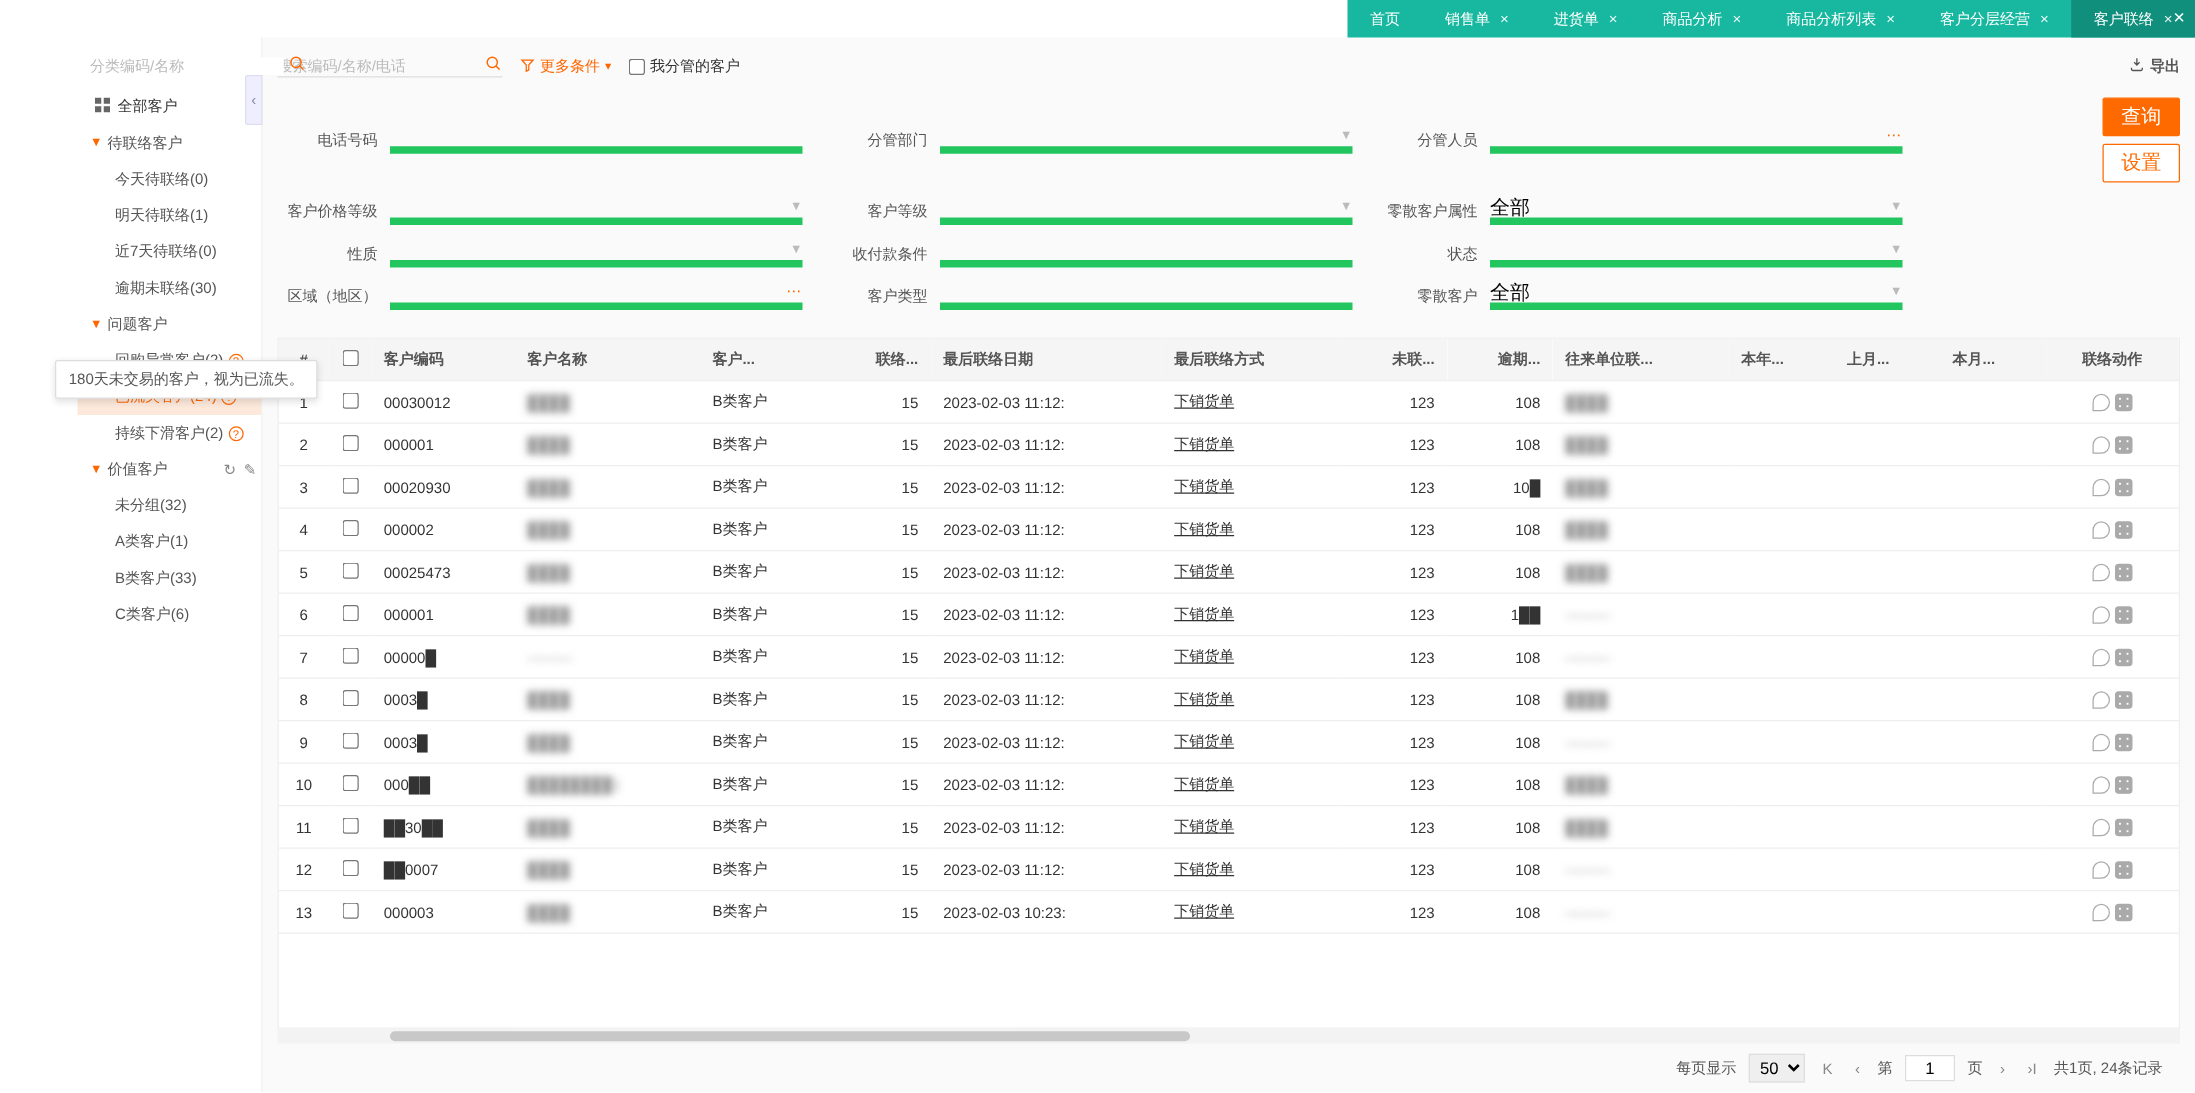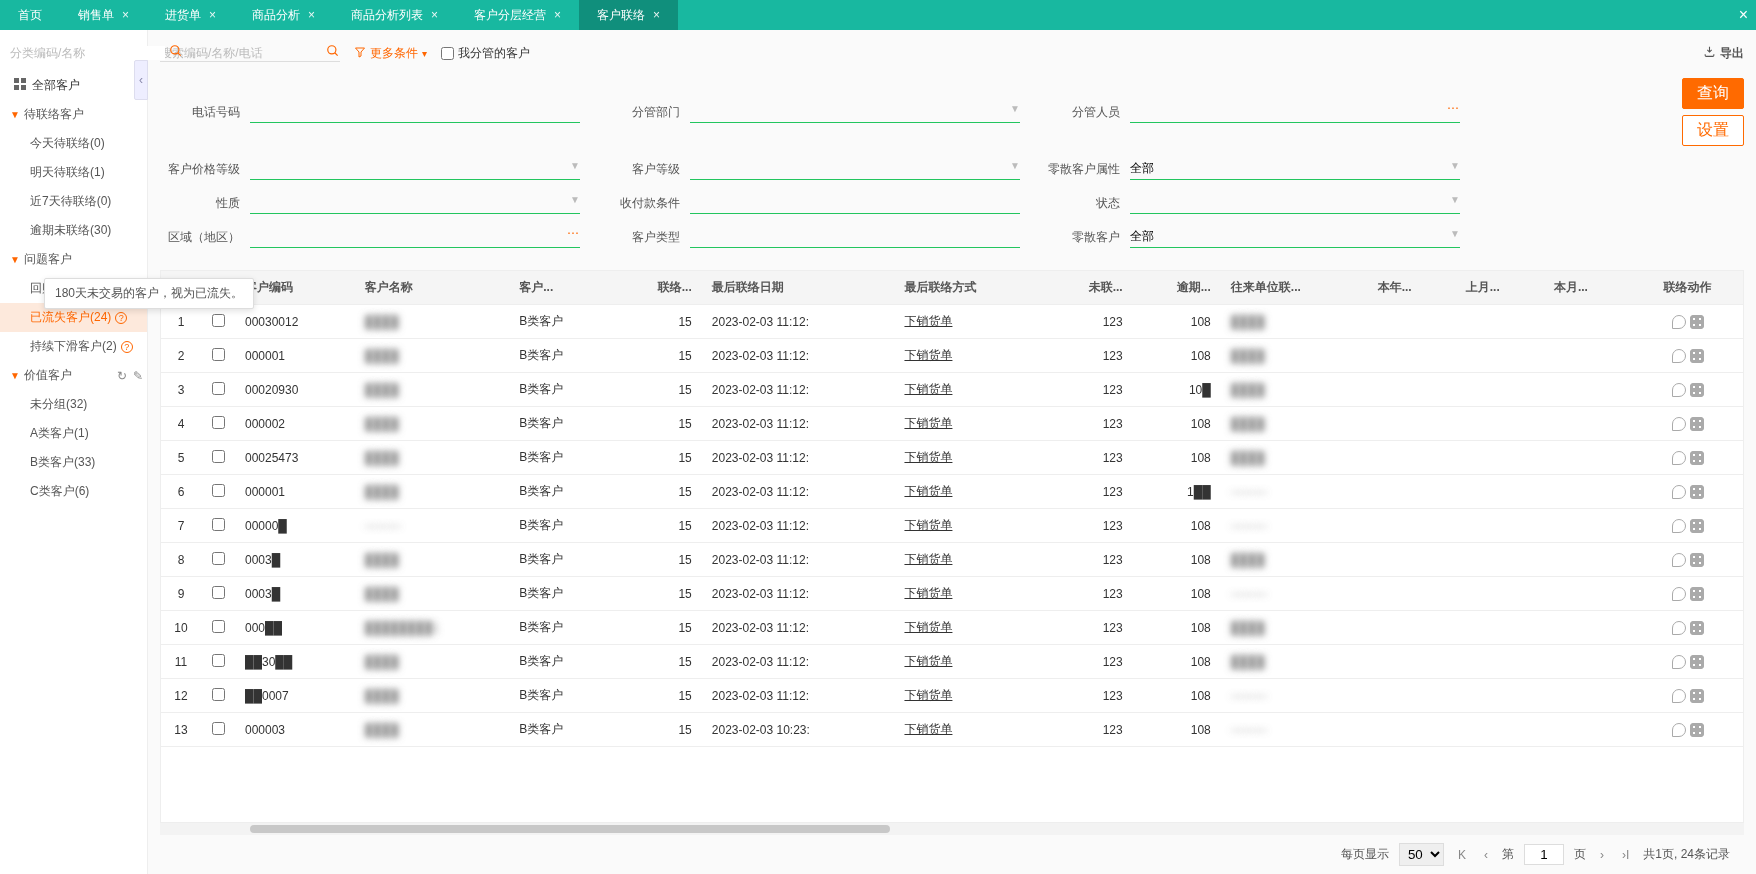--- a/index.html
+++ b/index.html
@@ -1,17 +1,17 @@
 <!DOCTYPE html>
 <html><head>
 <meta charset="utf-8">
 <style>
 * { margin: 0; padding: 0; box-sizing: border-box; }
 body { font-family: "Microsoft YaHei", Arial, sans-serif; font-size: 12px; color: #333; background: #fff; overflow: hidden; }
-.app { display: flex; flex-direction: column; height: 100vh; width: 1756px; }
+.app { display: flex; flex-direction: column; height: 100vh; width: 1756px; align-items: flex-end; }
 
 
 .tabs-bar { display: flex; align-items: center; background: #18b8a0; height: 30px; position: relative; }
 .tab { display: flex; align-items: center; padding: 0 18px; height: 30px; color: #fff; cursor: pointer; position: relative; }
 .tab.active { background: #108f7c; }
 .tab .close { margin-left: 8px; font-size: 12px; opacity: .9; }
 .tabs-close-all { position: absolute; right: 8px; color: #fff; font-size: 16px; cursor: pointer; }
 
 .main-wrap { display: flex; flex: 1; min-height: 0; }
 
@@ -26,41 +26,41 @@
 .tree-node .grid-icon { margin-right: 6px; color: #555; }
 .tree-group-title { display: flex; align-items: center; padding: 6px 4px 6px 10px; color: #555; cursor: pointer; }
 .tree-group-title .caret { color: #f60; margin-right: 4px; font-size: 10px; }
 .tree-sub { padding-left: 30px; }
 .tree-sub .tree-item { padding: 6px 0; color: #555; cursor: pointer; display: flex; align-items: center; }
 .tree-sub .tree-item.active { background: #fde9dc; color: #f60; margin-left: -30px; padding-left: 30px; }
 .tree-sub .tree-item .info-icon { color: #f60; margin-left: 4px; border: 1px solid #f60; border-radius: 50%; width: 12px; height: 12px; display: inline-flex; align-items: center; justify-content: center; font-size: 9px; }
 .collapse-handle { position: absolute; right: -1px; top: 30px; width: 14px; height: 40px; background: #eef; border: 1px solid #dde; display: flex; align-items: center; justify-content: center; color: #88a; cursor: pointer; border-radius: 2px 0 0 2px; }
 
 
-.tooltip { position: absolute; top: 278px; left: 44px; background: #fff; border: 1px solid #ddd; box-shadow: 0 2px 6px rgba(0,0,0,.12); padding: 6px 10px; font-size: 12px; color: #555; border-radius: 2px; z-index: 100; white-space: nowrap; }
+.tooltip { position: absolute; top: 288px; left: 44px; background: #fff; border: 1px solid #ddd; box-shadow: 0 2px 6px rgba(0,0,0,.12); padding: 6px 10px; font-size: 12px; color: #555; border-radius: 2px; z-index: 100; white-space: nowrap; }
 
 
 .content { flex: 1; display: flex; flex-direction: column; min-width: 0; padding: 8px 12px 0; background: #fafafa; }
 .top-bar { display: flex; align-items: center; gap: 14px; padding: 6px 0 10px; }
 .search-main { display: flex; align-items: center; width: 180px; border-bottom: 1px solid #ddd; }
 .search-main input { border: none; outline: none; flex: 1; font-size: 12px; background: transparent; }
 .search-main input::placeholder { color: #bbb; }
 .search-main .ico { color: #f60; }
 .more-cond { display: flex; align-items: center; gap: 4px; color: #f60; cursor: pointer; }
 .more-cond .funnel { color: #f60; }
 .chk-label { display: flex; align-items: center; gap: 4px; }
 .spacer { flex: 1; }
 .export-btn { display: flex; align-items: center; gap: 4px; color: #555; cursor: pointer; font-weight: bold; }
 
 
 .filter-form { padding: 6px 0 10px; }
 .form-row { display: flex; align-items: center; gap: 20px; margin-bottom: 12px; }
 .form-field { display: flex; align-items: center; }
 .form-field label { width: 80px; text-align: right; color: #555; margin-right: 10px; }
-.form-input { border: none; border-bottom: 1px solid #22c55e; background: transparent; outline: none; font-size: 12px; height: 22px; }
+.form-input { border: none; border-bottom: 6px solid #22c55e; background: transparent; outline: none; font-size: 16px; height: 22px; }
 .w1 { width: 330px; }
 .w2 { width: 330px; }
 .w3 { width: 330px; }
 .select-like { position: relative; }
 .select-like .caret { position: absolute; right: 0; top: 2px; color: #bbb; font-size: 10px; }
 .select-like .dots { position: absolute; right: 0; top: 0; color: #f60; letter-spacing: 1px; }
 .action-col { display: flex; flex-direction: column; gap: 6px; margin-left: auto; }
 .btn { padding: 4px 14px; border-radius: 2px; cursor: pointer; text-align: center; font-size: 16px; }
 .btn-primary { background: #ff6a00; color: #fff; border: 1px solid #ff6a00; }
 .btn-outline { background: #fff; color: #ff6a00; border: 1px solid #ff6a00; }

